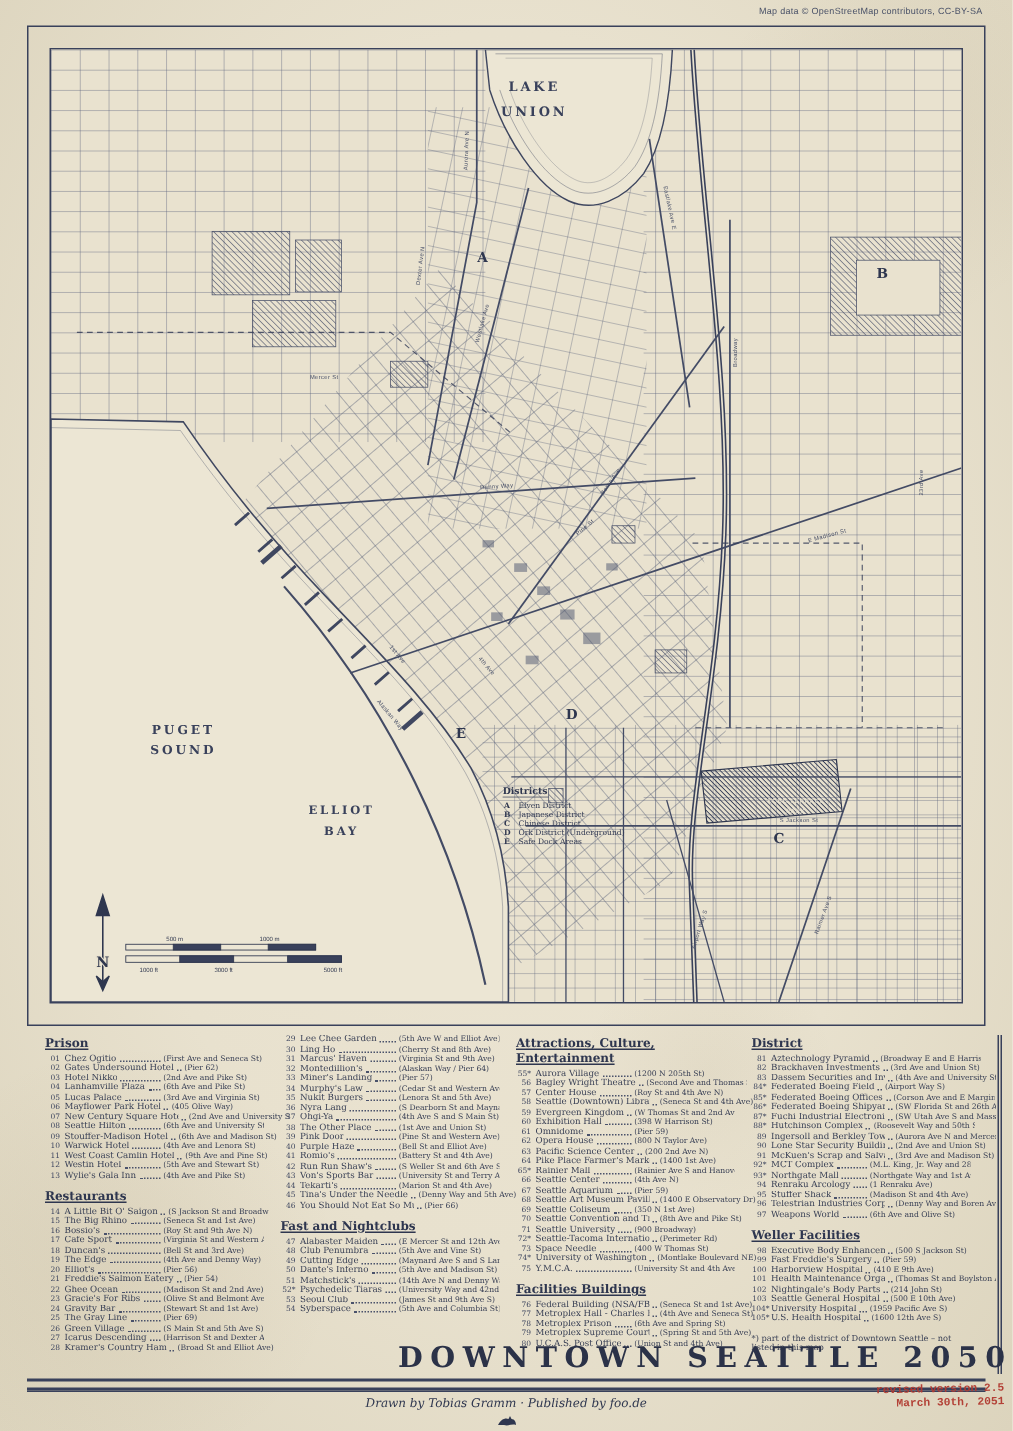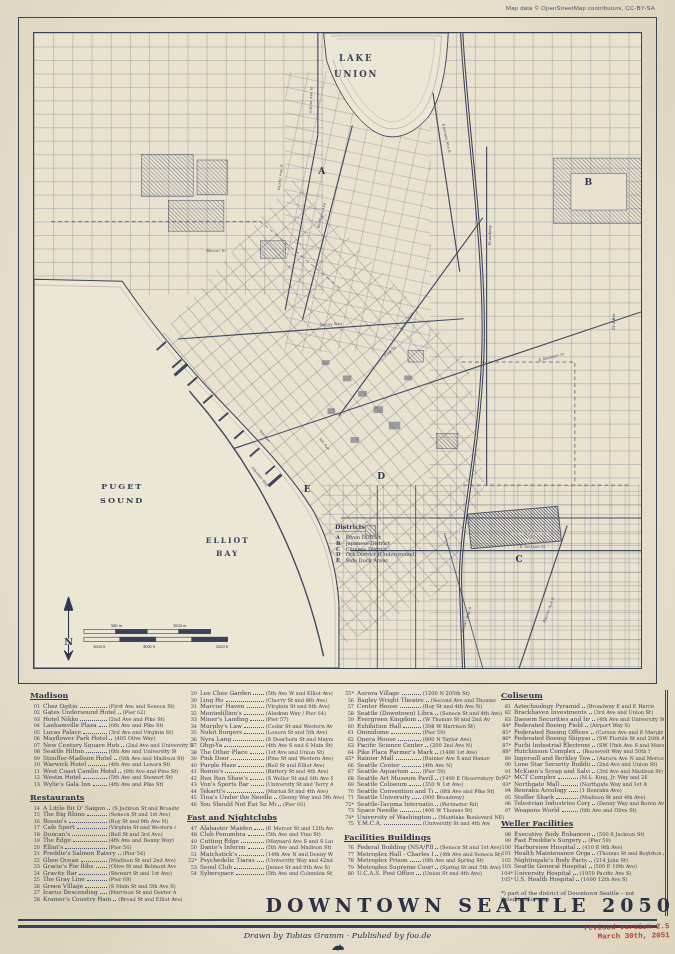--- a/index.html
+++ b/index.html
@@ -237,21 +237,21 @@
           <text x="120" y="639.5" class="lbl-scale">3000 ft</text>
           <text x="196" y="639.5" class="lbl-scale">5000 ft</text>
           <text x="36" y="636" class="lbl-n">N</text>
         </g>
     </svg>
   </div>
 </div>
 
 <div class="legend" id="legend-columns">
     <div class="legend-col">
-      <div class="legend-header">Madison</div>
+      <div class="legend-header">Prison</div>
       <div class="legend-row">
         <span class="ln">01</span>
         <span class="lname">Chez Ogitio</span>
         <span class="ldots"></span>
         <span class="lloc">(First Ave and Seneca St)</span>
       </div>
       <div class="legend-row">
         <span class="ln">02</span>
         <span class="lname">Gates Undersound Hotel</span>
         <span class="ldots"></span>
@@ -568,20 +568,21 @@
         <span class="lloc">(James St and 9th Ave S)</span>
       </div>
       <div class="legend-row">
         <span class="ln">54</span>
         <span class="lname">Syberspace</span>
         <span class="ldots"></span>
         <span class="lloc">(5th Ave and Columbia St)</span>
       </div>
     </div>
     <div class="legend-col">
+      <div class="legend-header">Attractions, Culture, Entertainment</div>
       <div class="legend-row">
         <span class="ln">55*</span>
         <span class="lname">Aurora Village</span>
         <span class="ldots"></span>
         <span class="lloc">(1200 N 205th St)</span>
       </div>
       <div class="legend-row">
         <span class="ln">56</span>
         <span class="lname">Bagley Wright Theatre</span>
         <span class="ldots"></span>
@@ -727,21 +728,21 @@
         <span class="lloc">(Spring St and 5th Ave)</span>
       </div>
       <div class="legend-row">
         <span class="ln">80</span>
         <span class="lname">U.C.A.S. Post Office</span>
         <span class="ldots"></span>
         <span class="lloc">(Union St and 4th Ave)</span>
       </div>
     </div>
     <div class="legend-col">
-      <div class="legend-header">Coliseum</div>
+      <div class="legend-header">District</div>
       <div class="legend-row">
         <span class="ln">81</span>
         <span class="lname">Aztechnology Pyramid</span>
         <span class="ldots"></span>
         <span class="lloc">(Broadway E and E Harrison St)</span>
       </div>
       <div class="legend-row">
         <span class="ln">82</span>
         <span class="lname">Brackhaven Investments</span>
         <span class="ldots"></span>

